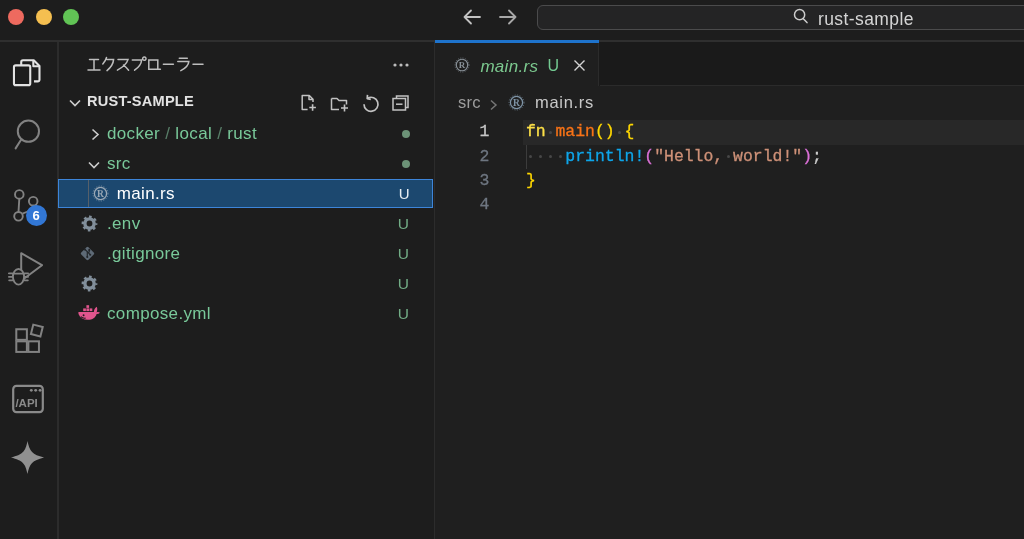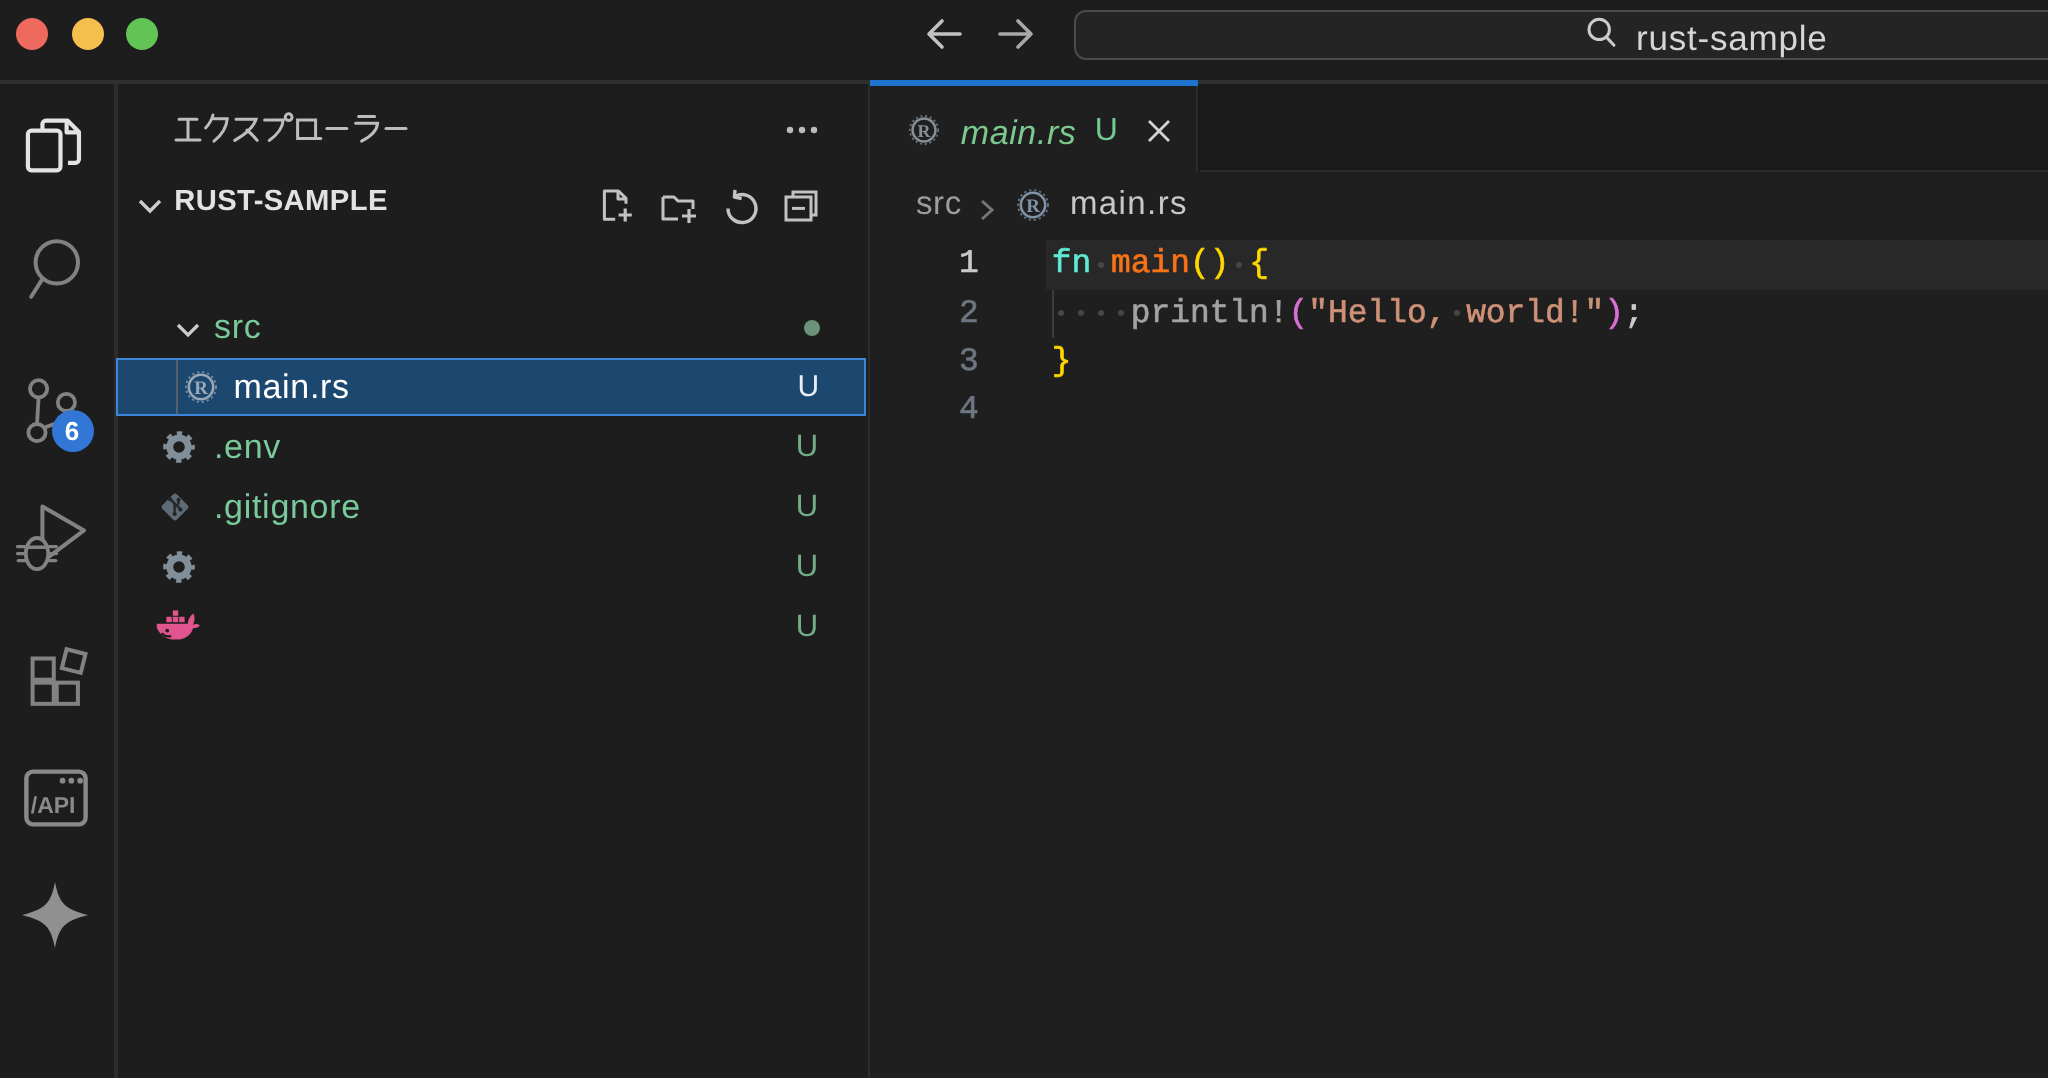--- a/index.html
+++ b/index.html
@@ -151,20 +151,27 @@
         <path d="M17 10.2 A7 7 0 1 1 13.3 4.1" stroke="#c2c2c2" stroke-width="1.7" fill="none"></path>
         <path d="M13.5 0.9 L13.8 4.6 L10.2 5.3" stroke="#c2c2c2" stroke-width="1.7" fill="none" stroke-linejoin="round"></path>
       </g>
     </svg>
     <svg class="abs" style="left:332px;top:52.5px;" width="19" height="19" viewBox="0 0 19 19">
       <path d="M5.5 4.5 V2 H17 V13.5 H14.5" stroke="#c2c2c2" stroke-width="1.5" fill="none"></path>
       <rect x="2" y="4.5" width="12.5" height="11.5" stroke="#c2c2c2" stroke-width="1.5" fill="none"></rect>
       <path d="M5 10.2 H11.5" stroke="#c2c2c2" stroke-width="1.5" fill="none"></path>
     </svg>
 
+    <div class="row" style="top:77.4px;left:0;">
+      <svg class="abs" style="left:30px;top:9px;" width="12" height="13" viewBox="0 0 12 13">
+        <path d="M3.5 1.5 L9 6.5 L3.5 11.5" stroke="#cccccc" stroke-width="1.6" fill="none"></path>
+      </svg>
+      <span class="abs green" style="left:48.4px;">docker<span style="color:#587e68;"> / </span>local<span style="color:#587e68;"> / </span>rust</span>
+      <div class="dot" style="left:343px;top:10.7px;"></div>
+    </div>
 
     <div class="row" style="top:107.4px;left:0;">
       <svg class="abs" style="left:28px;top:11px;" width="14" height="11" viewBox="0 0 14 11">
         <path d="M2 2.5 L7 7.5 L12 2.5" stroke="#cccccc" stroke-width="1.6" fill="none"></path>
       </svg>
       <span class="abs green" style="left:48.4px;">src</span>
       <div class="dot" style="left:343px;top:10.7px;"></div>
     </div>
 
     <div class="abs" style="left:-0.4px;top:137.6px;width:372.4px;height:27.2px;background:#1c486f;border:1.5px solid #3d85d9;">
@@ -215,20 +222,21 @@
           <rect x="8.4" y="0.2" width="2.7" height="2.7"></rect>
           <rect x="5.2" y="3.4" width="2.7" height="2.7"></rect>
           <rect x="8.4" y="3.4" width="2.7" height="2.7"></rect>
           <rect x="11.6" y="3.4" width="2.7" height="2.7"></rect>
           <path d="M15.8 7.4 C15.9 4.9 16.9 3 18.8 1.8 C19.5 3.7 19.4 5.6 18.5 7.4 C19.7 6.8 20.9 6.9 22 7.7 C20.8 8.9 19.4 9.3 17.8 8.9 Z"></path>
           <path d="M0.5 6.9 H16.2 C17.4 7.1 18.2 7.7 18.7 8.7 C17.6 12.6 14.4 14.8 9.9 14.8 C5.3 14.8 2.2 12.8 0.6 9.2 C0.3 8.4 0.3 7.6 0.5 6.9 Z"></path>
         </g>
         <circle cx="5.6" cy="10.3" r="0.95" fill="#1d1d1d"></circle>
         <path d="M2.8 11.6 Q4.8 13.6 7.6 13.1" stroke="#1d1d1d" stroke-width="1.1" fill="none"></path>
       </svg>
+      <span class="abs green" style="left:48.4px;">compose.yml</span>
       <span class="uletter">U</span>
     </div>
   </div>
 
   <div id="editor" class="abs">
     <div id="tabstrip" class="abs"></div>
     <div id="tab" class="abs"></div>
     <div id="tabtop" class="abs"></div>
     <div id="tabstripborder" class="abs"></div>
     <div id="breadcrumb" class="abs"></div>
@@ -257,22 +265,22 @@
 
     <div id="linehl" class="abs" style="top:78.8px;"></div>
 
     <div class="abs" style="left:90.9px;top:103.1px;width:1.2px;height:24.4px;background:#3c3c3c;"></div>
 
     <div class="lnum mono" style="top:78.8px;color:#c8c8c8;">1</div>
     <div class="lnum mono" style="top:103.13px;">2</div>
     <div class="lnum mono" style="top:127.46px;">3</div>
     <div class="lnum mono" style="top:151.79px;">4</div>
 
-    <div class="cline mono" style="top:78.8px;"><span style="color:#5eead4;">fn</span> <span style="color:#f97316;">main</span><span style="color:#ffd700;">()</span> <span style="color:#ffd700;">{</span></div>
-    <div class="cline mono" style="top:103.13px;">    <span style="color:#a3a3a3;">println!</span><span style="color:#da70d6;">(</span><span style="color:#ce9178;">"Hello, world!"</span><span style="color:#da70d6;">)</span><span style="color:#cccccc;">;</span></div>
+    <div class="cline mono" style="top:78.8px;"><span style="color:#fde047;">fn</span> <span style="color:#f97316;">main</span><span style="color:#ffd700;">()</span> <span style="color:#ffd700;">{</span></div>
+    <div class="cline mono" style="top:103.13px;">    <span style="color:#0ea5e9;">println!</span><span style="color:#da70d6;">(</span><span style="color:#ce9178;">"Hello, world!"</span><span style="color:#da70d6;">)</span><span style="color:#cccccc;">;</span></div>
     <div class="cline mono" style="top:127.46px;"><span style="color:#ffd700;">}</span></div>
 
     <div class="wdot" style="left:113.7px;top:89.5px;"></div>
     <div class="wdot" style="left:182.8px;top:89.5px;"></div>
     <div class="wdot" style="left:93.9px;top:113.8px;"></div>
     <div class="wdot" style="left:103.8px;top:113.8px;"></div>
     <div class="wdot" style="left:113.7px;top:113.8px;"></div>
     <div class="wdot" style="left:123.6px;top:113.8px;"></div>
     <div class="wdot" style="left:291.4px;top:113.8px;"></div>
   </div>

